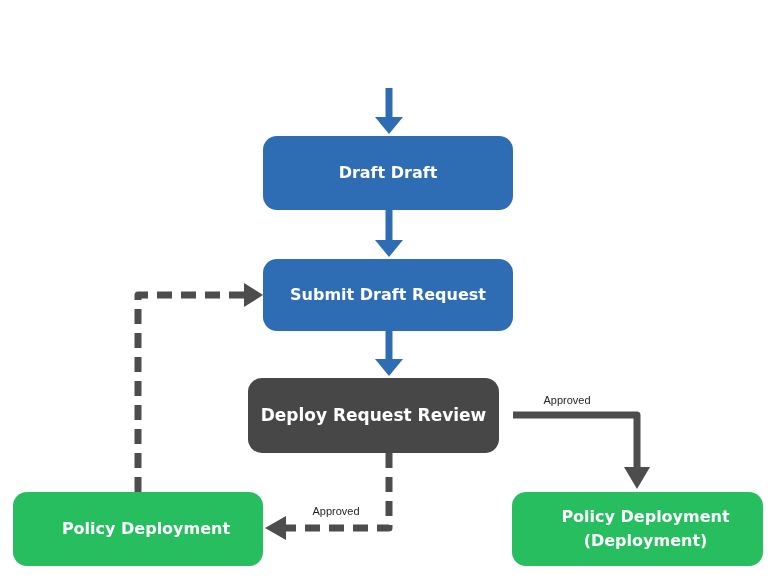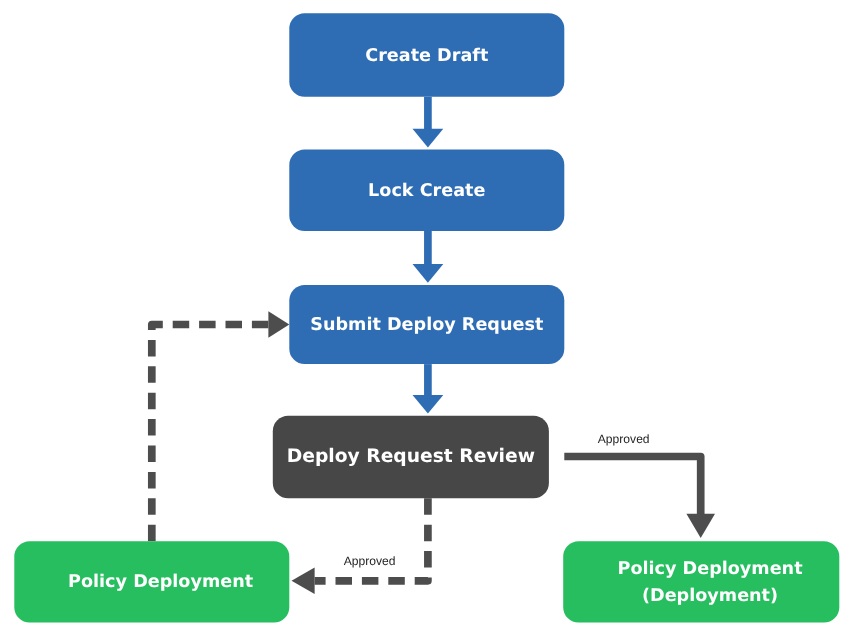--- a/index.html
+++ b/index.html
@@ -84,30 +84,27 @@
       <path class="dark-line dashed" d="M389,453 V528 H286"></path>
       <polygon class="dark-fill" points="286,516 286,540 265,528"></polygon>
     </g>
 
     <g>
       <path class="dark-line dashed" d="M138,492 V295 H244"></path>
       <polygon class="dark-fill" points="244,283 244,307 263,295"></polygon>
     </g>
   </svg>
 
-  <div class="node blue" style="left:263px; top:12px; width:250px; height:76px;">
-    <span>Create Draft</span>
-  </div>
 
   <div class="node blue" style="left:263px; top:136px; width:250px; height:74px;">
-    <span>Lock Create</span>
+    <span>Draft Draft</span>
   </div>
 
   <div class="node blue" style="left:263px; top:259px; width:250px; height:72px;">
-    <span>Submit Deploy Request</span>
+    <span>Submit Draft Request</span>
   </div>
 
   <div class="node dark" style="left:248px; top:378px; width:251px; height:75px; font-size:17px;">
     <span>Deploy Request Review</span>
   </div>
 
   <div class="node green" style="left:13px; top:492px; width:250px; height:74px;">
     <span>Policy Deployment</span>
   </div>
 

